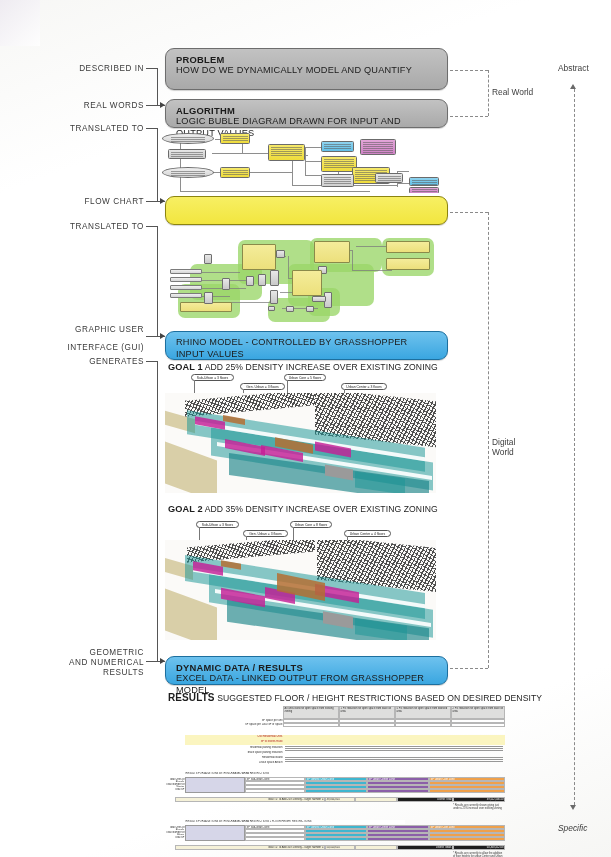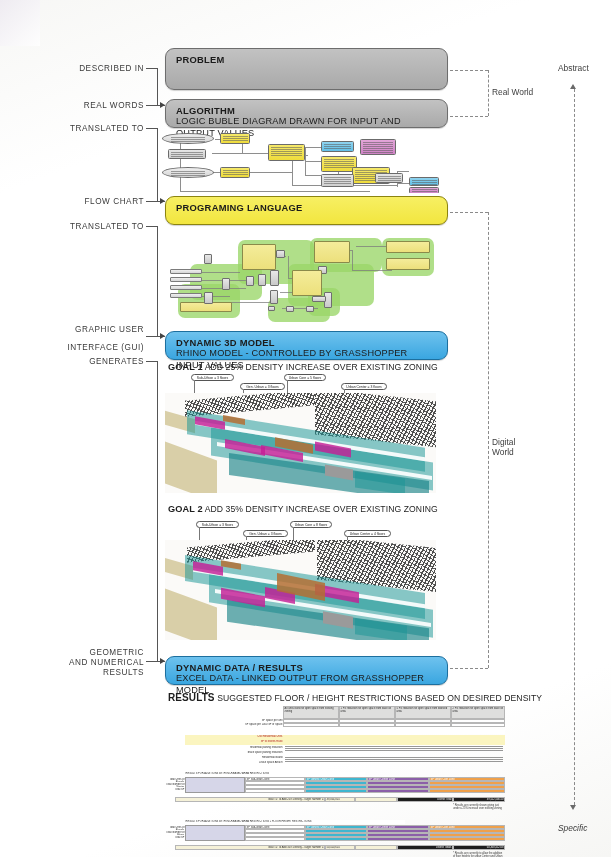--- a/index.html
+++ b/index.html
@@ -144,33 +144,32 @@
 <div class="conn hline" style="left:146px;top:336px;width:11px;"></div>
 
 <div class="conn hline" style="left:146px;top:361px;width:12px;"></div>
 <div class="conn vline" style="left:157px;top:361px;height:300px;"></div>
 <div class="conn hline" style="left:157px;top:661px;width:8px;"></div>
 <div class="arrow" style="left:160px;top:658px;"></div>
 <div class="conn hline" style="left:146px;top:661px;width:11px;"></div>
 
 <div class="banner b-grey" style="left:165px;top:48px;width:283px;height:42px;">
   <div class="t1">PROBLEM</div>
+  <div class="t2">HOW DO WE DYNAMICALLY MODEL AND QUANTIFY</div>
 </div>
 
 <div class="banner b-grey" style="left:165px;top:99px;width:283px;height:29px;">
   <div class="t1">ALGORITHM</div>
   <div class="t2">LOGIC BUBLE DIAGRAM DRAWN FOR INPUT AND OUTPUT VALUES</div>
 </div>
 
 <div class="banner b-yellow" style="left:165px;top:196px;width:283px;height:29px;">
-  <div class="t1">PROGRAMING LANGUAGE</div>
 </div>
 
 <div class="banner b-blue" style="left:165px;top:331px;width:283px;height:29px;">
-  <div class="t1">DYNAMIC 3D MODEL</div>
   <div class="t2">RHINO MODEL - CONTROLLED BY GRASSHOPPER INPUT VALUES</div>
 </div>
 
 <div class="banner b-blue" style="left:165px;top:656px;width:283px;height:29px;">
   <div class="t1">DYNAMIC DATA / RESULTS</div>
   <div class="t2">EXCEL DATA - LINKED OUTPUT FROM GRASSHOPPER MODEL</div>
 </div>
 
 <div class="art" style="left:160px;top:131px;width:285px;height:62px;">
 

